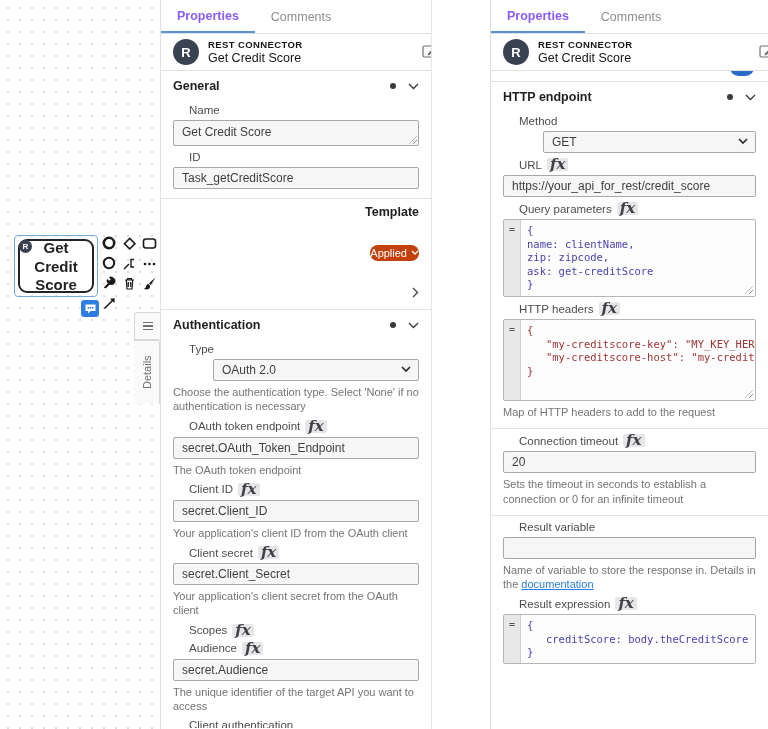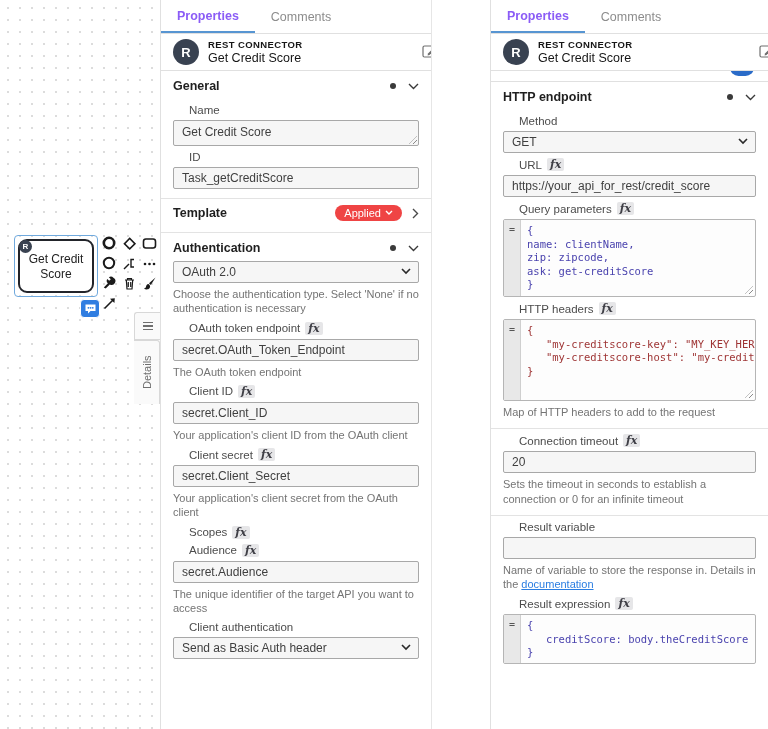--- a/index.html
+++ b/index.html
@@ -12,21 +12,21 @@
     background-size:12px 12px; background-position:2px 2px;
   }
   .node-selection {
     position:absolute; left:14px; top:235px; width:84px; height:62px;
     border:1px solid #70a9dd; border-radius:4px; background:transparent;
   }
   .bpmn-node {
     position:absolute; left:3px; top:3px; right:3px; bottom:3px;
     background:#fff; border:2px solid #22242a; border-radius:9px;
     display:flex; align-items:center; justify-content:center; text-align:center;
-    font-size:12px; line-height:1.25; color:#222; padding:2px 0 0;
+    font-size:15px; line-height:1.25; color:#222; padding:2px 0 0;font-weight:bold;
   }
   .node-badge {
     position:absolute; left:4px; top:4px; width:13px; height:13px; border-radius:50%;
     background:#394251; color:#fff; font-size:8px; font-weight:bold;
     display:flex; align-items:center; justify-content:center;
   }
   .context-pad {
     position:absolute; left:101px; top:235px; width:56px;
     display:grid; grid-template-columns:repeat(3, 16px); gap:4px;
   }
@@ -71,39 +71,39 @@
   .pill-clipped { position:absolute; right:14px; top:-12px; width:24px; height:17px; background:#2a6bc8; border-radius:9px; }
 
   .sec-head { display:flex; align-items:center; justify-content:space-between; padding:8px 12px 6px; cursor:pointer; }
   .sec-title { font-size:12.5px; font-weight:bold; color:#1f1f1f; }
   .sec-right { display:flex; align-items:center; gap:12px; }
   .dot { width:6px; height:6px; border-radius:50%; background:#3a3a3a; }
   .divider { border-top:1px solid #e3e3e3; margin-top:9px; }
 
   .fields { padding:0 12px; }
   .f-label { font-size:11.5px; color:#4c4c4c; margin:5px 16px 4px; display:flex; align-items:center; gap:5px; }
-  .fx { font-family:"DejaVu Serif",serif; font-style:italic; font-weight:bold; font-size:11px; color:#3f3f46; background:#e6e6e8; border-radius:2px; padding:0 3px; line-height:13px; }
+  .fx { font-family:"DejaVu Serif",serif; font-style:italic; font-weight:bold; font-size:15px; color:#3f3f46; background:#e6e6e8; border-radius:2px; padding:0 3px; line-height:13px; }
   .inputbox, .selectbox, textarea.inputbox {
     width:100%; height:22px; background:#f6f6f6; border:1px solid #a8a8a8; border-radius:2px;
     font-family:"Liberation Sans",sans-serif; font-size:12px; color:#3f3f3f; padding:2px 8px;
     display:block; outline:none;
   }
   textarea.inputbox { height:26px; resize:none; overflow:hidden; line-height:18px; }
   .name-wrap { position:relative; }
   .grip { position:absolute; right:2px; bottom:2px; width:8px; height:8px;
     background:repeating-linear-gradient(135deg, transparent 0 2px, #8a8a8a 2px 3px); clip-path:polygon(100% 0,100% 100%,0 100%); }
-  .selectwrap { position:relative; }
+  .selectwrap { position:relative;margin-left:40px; }
   .selectbox { display:flex; align-items:center; padding-right:24px; cursor:pointer; }
   .sel-chev { position:absolute; right:8px; top:7px; }
   .hint { font-size:11px; line-height:1.3; color:#747474; margin:4px 0 6px; }
   .hint a { color:#2a7de1; text-decoration:underline; cursor:pointer; }
 
-  .template-row { display:flex; align-items:center; padding:6px 12px 2px; gap:10px; cursor:pointer; }
+  .template-row { display:flex; align-items:flex-end; padding:6px 12px 2px; gap:26px; cursor:pointer;flex-direction:column; }
   .template-label { font-size:12.5px; font-weight:bold; color:#1f1f1f; flex:1; }
-  .pill { background:#ef4444; color:#fff; font-size:11px; border-radius:10px; padding:2px 9px; display:flex; align-items:center; gap:4px; cursor:pointer; }
+  .pill { background:#c2410c; color:#fff; font-size:11px; border-radius:10px; padding:2px 0; display:flex; align-items:center; gap:4px; cursor:pointer; }
 
   .code-editor { display:flex; border:1px solid #b5b5b5; border-radius:2px; background:#fdfdfd; position:relative; margin-top:1px; }
   .code-gutter { width:17px; background:#e8e8e8; border-right:1px solid #cfcfcf; font-family:"DejaVu Sans Mono",monospace; font-size:10px; color:#555; text-align:center; padding-top:4px; flex:none; }
   .code-editor pre { flex:1; font-family:"DejaVu Sans Mono",monospace; font-size:10.5px; line-height:13.5px; padding:4px 6px; white-space:pre; overflow:hidden; }
   .code-purple pre { color:#4a43ae; }
   .code-red pre { color:#9e3434; }
 
   svg { display:block; }
 </style>
 </head>
@@ -253,20 +253,21 @@
       <span class="sec-title">Authentication</span>
       <span class="sec-right">
         <span class="dot"></span>
         <svg width="11" height="7" viewBox="0 0 11 7">
             <path d="M1 1 l4.5 4.5 L10 1" stroke="#3a3a3a" stroke-width="1.4" fill="none"></path>
           </svg>
       </span>
     </div>
 
     <div class="fields">
+      <div class="f-label">Type</div>
       <div class="selectwrap">
         <div class="selectbox">OAuth 2.0</div>
         <svg class="sel-chev" width="10" height="7" viewBox="0 0 10 7">
             <path d="M1 1 l4 4 4-4" stroke="#2a2a2a" stroke-width="1.6" fill="none"></path>
           </svg>
       </div>
       <div class="hint">Choose the authentication type. Select 'None' if no authentication is necessary</div>
 
       <div class="f-label">
         <span>OAuth token endpoint</span>

